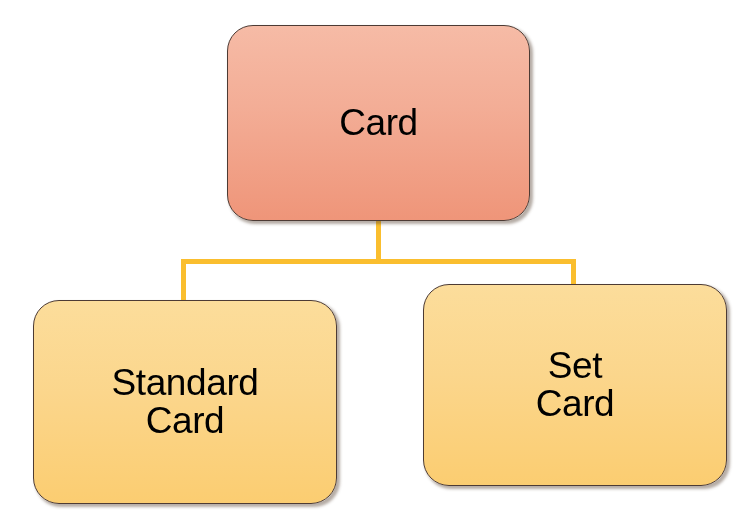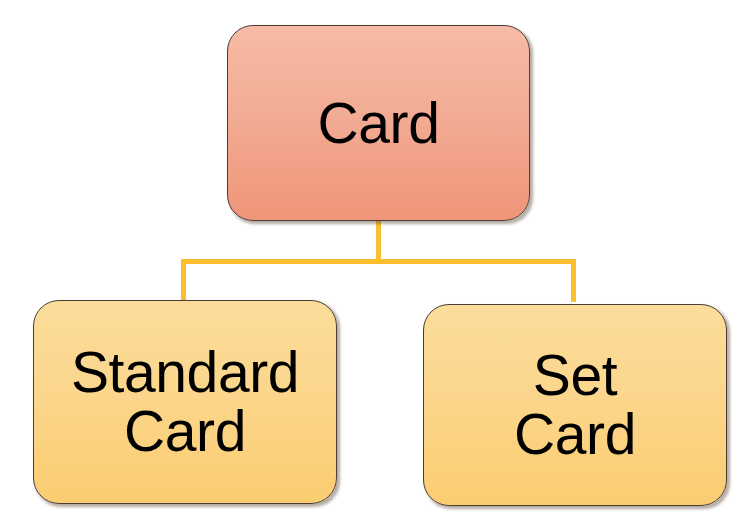--- a/index.html
+++ b/index.html
@@ -37,21 +37,21 @@
     justify-content: center;
     text-align: center;
     border-radius: 26px;
     border: 1.3px solid #4d3b34;
     box-shadow: 2.5px 2.5px 3px rgba(90, 70, 55, 0.45);
     user-select: none;
   }
   .node .node-label {
     display: block;
     color: #000000;
-    font-size: 57px;
+    font-size: 37px;
     line-height: 1.03;
     font-weight: 400;
     letter-spacing: -0.4px;
     white-space: pre-line;
   }
 
   
   #node-root {
     left: 227px;
     top: 25px;
@@ -63,21 +63,21 @@
   
   #node-standard-card {
     left: 33px;
     top: 300px;
     width: 304px;
     height: 204px;
     background: linear-gradient(180deg, #fcdd9b 0%, #fbd68c 45%, #fbcd71 100%);
   }
   #node-set-card {
     left: 423px;
-    top: 304px;
+    top: 284px;
     width: 304px;
     height: 202px;
     background: linear-gradient(180deg, #fcdd9b 0%, #fbd68c 45%, #fbcd71 100%);
   }
 </style>
 </head>
 <body>
 
 <div id="canvas">
 

